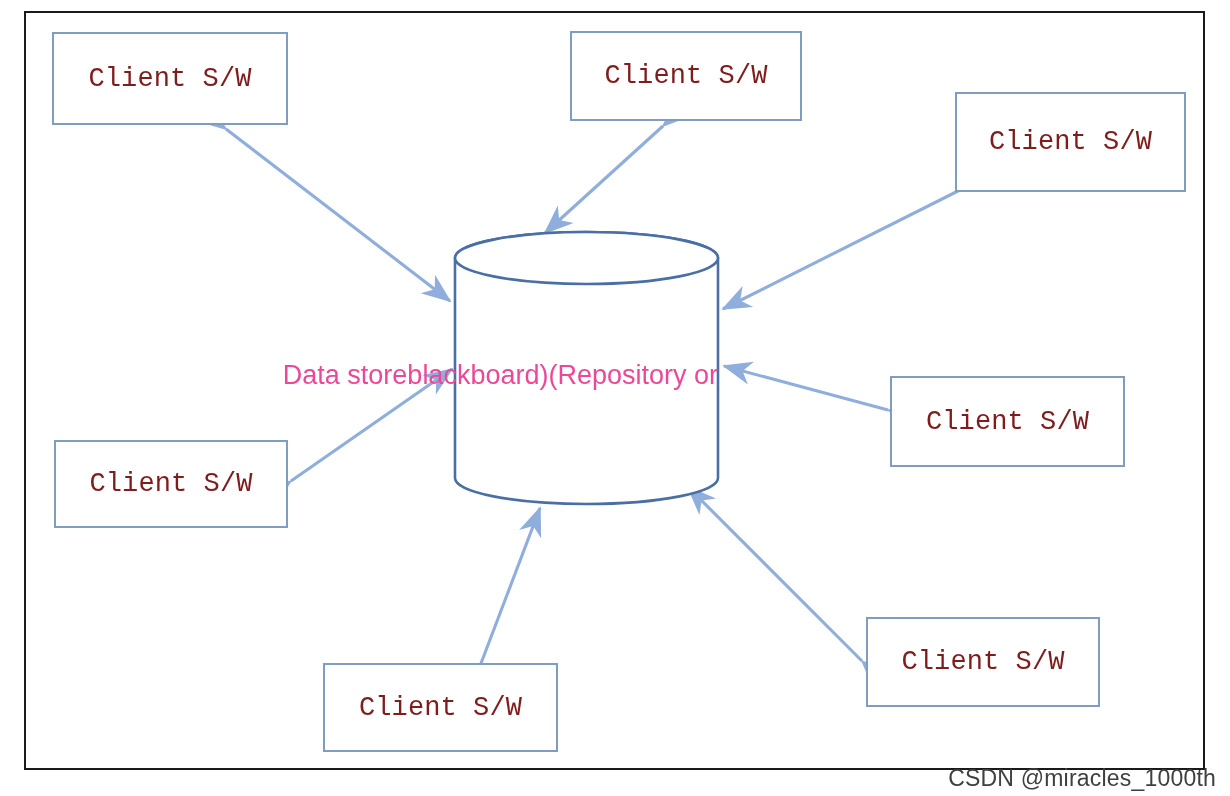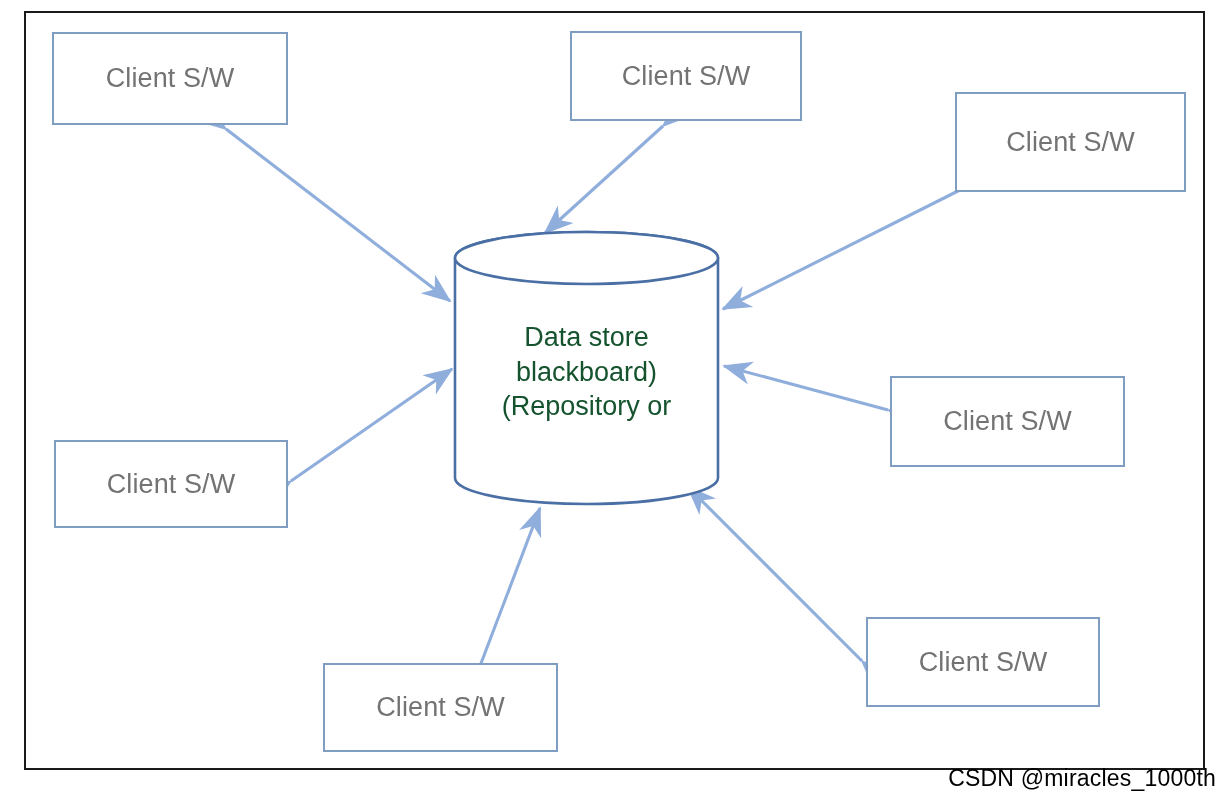--- a/index.html
+++ b/index.html
@@ -32,52 +32,52 @@
     background: #ffffff;
   }
   .node-box {
     position: absolute;
     box-sizing: border-box;
     border: 2px solid #7f9dc0;
     background: #ffffff;
     display: flex;
     align-items: center;
     justify-content: center;
-    color: #737373;
+    color: #7f1d1d;
     font-size: 27px;
-    font-family: Liberation Sans, sans-serif;
+    font-family: Liberation Mono, monospace;
     letter-spacing: 0.1px;
   }
   .datastore {
     position: absolute;
     display: flex;
-    flex-direction: column;
+    flex-direction: row;
     align-items: center;
-    justify-content: flex-start;
+    justify-content: flex-end;
     font-size: 27px;
-    color: #14532d;
+    color: #ec4899;
     line-height: 1.28;
     text-align: center;
     pointer-events: none;
   }
   .datastore .ds-line { display: block; white-space: nowrap; }
   svg.overlay {
     position: absolute;
     left: 0;
     top: 0;
     width: 1230px;
     height: 796px;
     pointer-events: none;
   }
   .watermark {
     position: absolute;
     right: 14px;
     bottom: 4px;
     font-size: 23px;
-    color: #000000;
+    color: #404040;
     font-family: "Liberation Sans", sans-serif;
     white-space: nowrap;
     letter-spacing: 0.2px;
   }
 </style>
 </head>
 <body>
 
 <div id="canvas">
 

